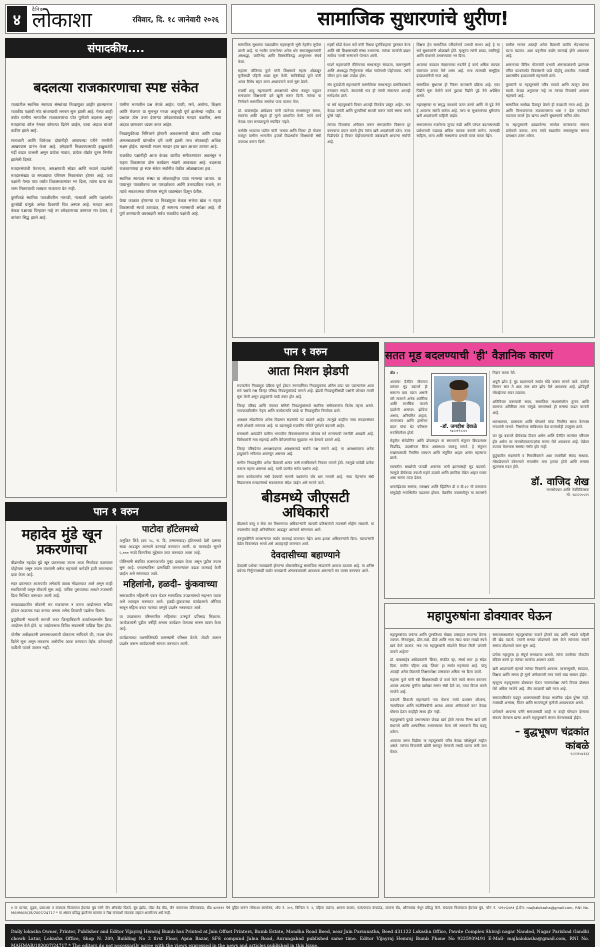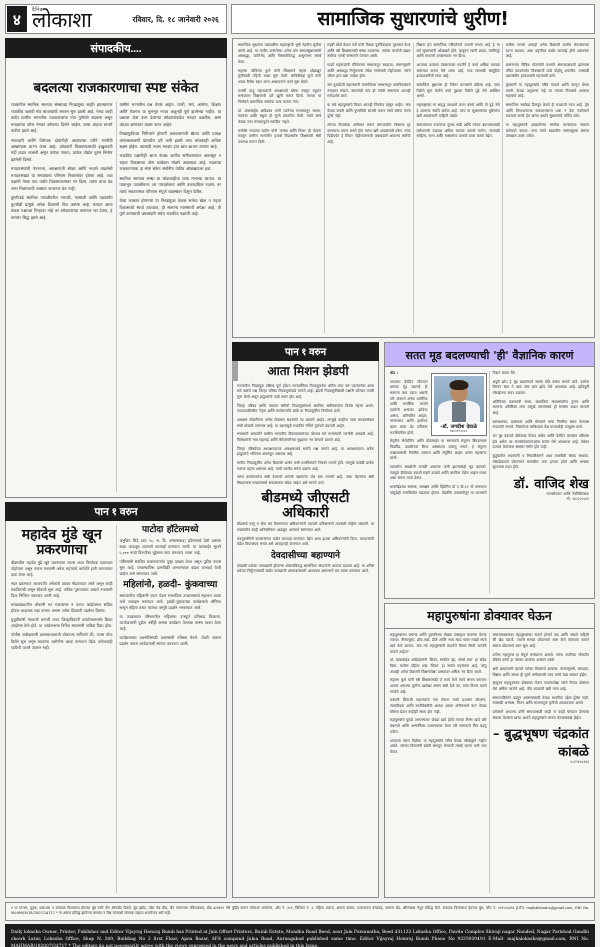--- a/index.html
+++ b/index.html
@@ -7,21 +7,21 @@
     font-family:"DejaVu Sans","Liberation Sans",sans-serif;
     -webkit-font-smoothing:antialiased;
   }
   #page{
     width:600px;height:947px;position:relative;overflow:hidden;
     background:#f2f0ec;margin:0 auto;
     box-sizing:border-box;
     padding:4px 5px 0 5px;
   }
   
-  .bar{background:#1c1c1c;color:#fff;text-align:center;font-weight:bold;font-family:Liberation Serif, serif;}
+  .bar{background:#1c1c1c;color:#fff;text-align:center;font-weight:bold;}
   .box{border:1px solid #8a8a8a;background:#f7f6f3;box-sizing:border-box;}
   .hl{font-weight:bold;color:#111;text-align:center;line-height:1.05;}
   
   .txt{
     color:#2b2b2b;text-align:justify;
     -webkit-hyphens:auto;hyphens:auto;
     word-spacing:0.02em;
   }
   
   #masthead{display:flex;align-items:stretch;height:30px;gap:4px;}
@@ -79,22 +79,22 @@
   #r-mid{display:flex;gap:5px;margin-top:4px;flex:1;}
   #mid-col{flex:0 0 147px;display:flex;flex-direction:column;}
   #mid-banner{font-size:10px;padding:2px 0 3px;}
   #mid-head{font-size:12px;padding:4px 3px 3px;border-left:6px solid #a3a3a3;border-right:1px solid #8a8a8a;background:#f7f6f3;}
   #mid-body{
     border:1px solid #8a8a8a;border-top:none;background:#f7f6f3;flex:1;
     padding:3px 4px;box-sizing:border-box;overflow:hidden;
   }
   #far-col{flex:1;display:flex;flex-direction:column;}
   #sci-head{
-    border:1px solid #8a8a8a;background:#c4b5fd;text-align:center;
-    font-size:11px;font-weight:bold;padding:4px 7px 4px;color:#111;
+    border:1px solid #8a8a8a;background:#ec4899;text-align:left;
+    font-size:11px;font-weight:bold;padding:4px 0 4px;color:#111;
   }
   #sci-body{
     border:1px solid #8a8a8a;border-top:none;background:#f7f6f3;
     padding:4px 5px;box-sizing:border-box;height:232px;overflow:hidden;
     column-count:2;column-gap:6px;column-rule:1px solid #c7c7c7;
   }
   .author-card{
     float:right;width:56px;border:1px solid #777;background:#fff;
     margin:2px 0 2px 3px;padding:2px;box-sizing:border-box;break-inside:avoid;
   }
@@ -106,21 +106,21 @@
     width:17px;height:19px;border-radius:48% 48% 44% 44%;background:#b98a63;}
   .photo .hair{position:absolute;left:50%;top:4px;transform:translateX(-50%);
     width:19px;height:10px;border-radius:50% 50% 40% 40%;background:#2a2018;}
   .photo .body{position:absolute;left:50%;bottom:0;transform:translateX(-50%);
     width:42px;height:22px;border-radius:40% 40% 0 0;background:#f4f4f6;}
   .photo .shirt{position:absolute;left:50%;bottom:0;transform:translateX(-50%);
     width:14px;height:20px;background:#6d7a86;}
   .a-name{font-size:5px;font-weight:bold;text-align:center;margin-top:1px;color:#111;}
   .a-sub{font-size:3.4px;text-align:center;color:#333;line-height:1.3;}
   .byline{text-align:right;margin-top:3px;break-inside:avoid;}
-  .b-name{font-size:13px;font-weight:bold;color:#111;}
+  .b-name{font-size:10px;font-weight:bold;color:#111;}
   .b-sub{font-size:3.6px;color:#333;line-height:1.35;}
   
   #art2{margin-top:4px;display:flex;flex-direction:column;flex:1;}
   #art2-head{
     border:1px solid #8a8a8a;background:#f7f6f3;text-align:center;
     font-size:12.5px;font-weight:bold;line-height:1.1;padding:5px 2px;color:#111;
   }
   #art2-body{
     border:1px solid #8a8a8a;border-top:none;background:#f7f6f3;flex:1;
     padding:4px 5px;box-sizing:border-box;overflow:hidden;

